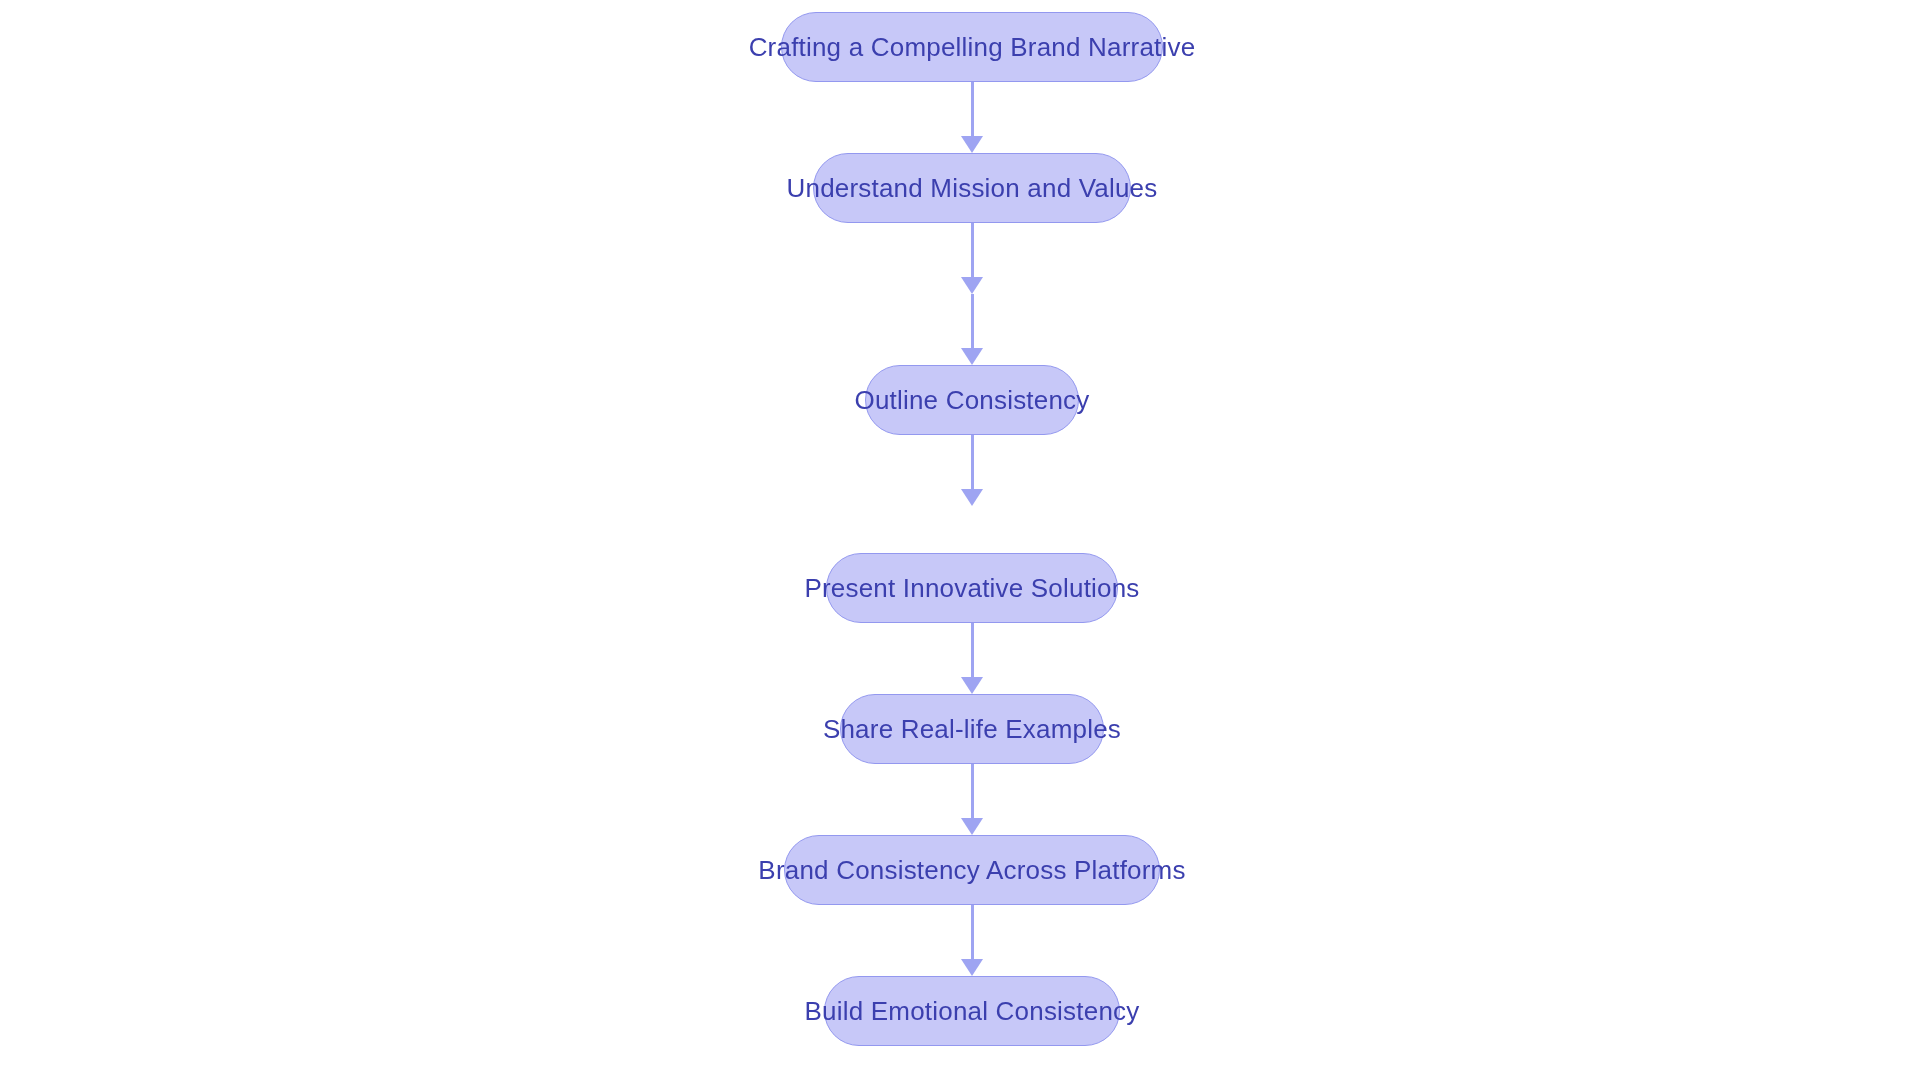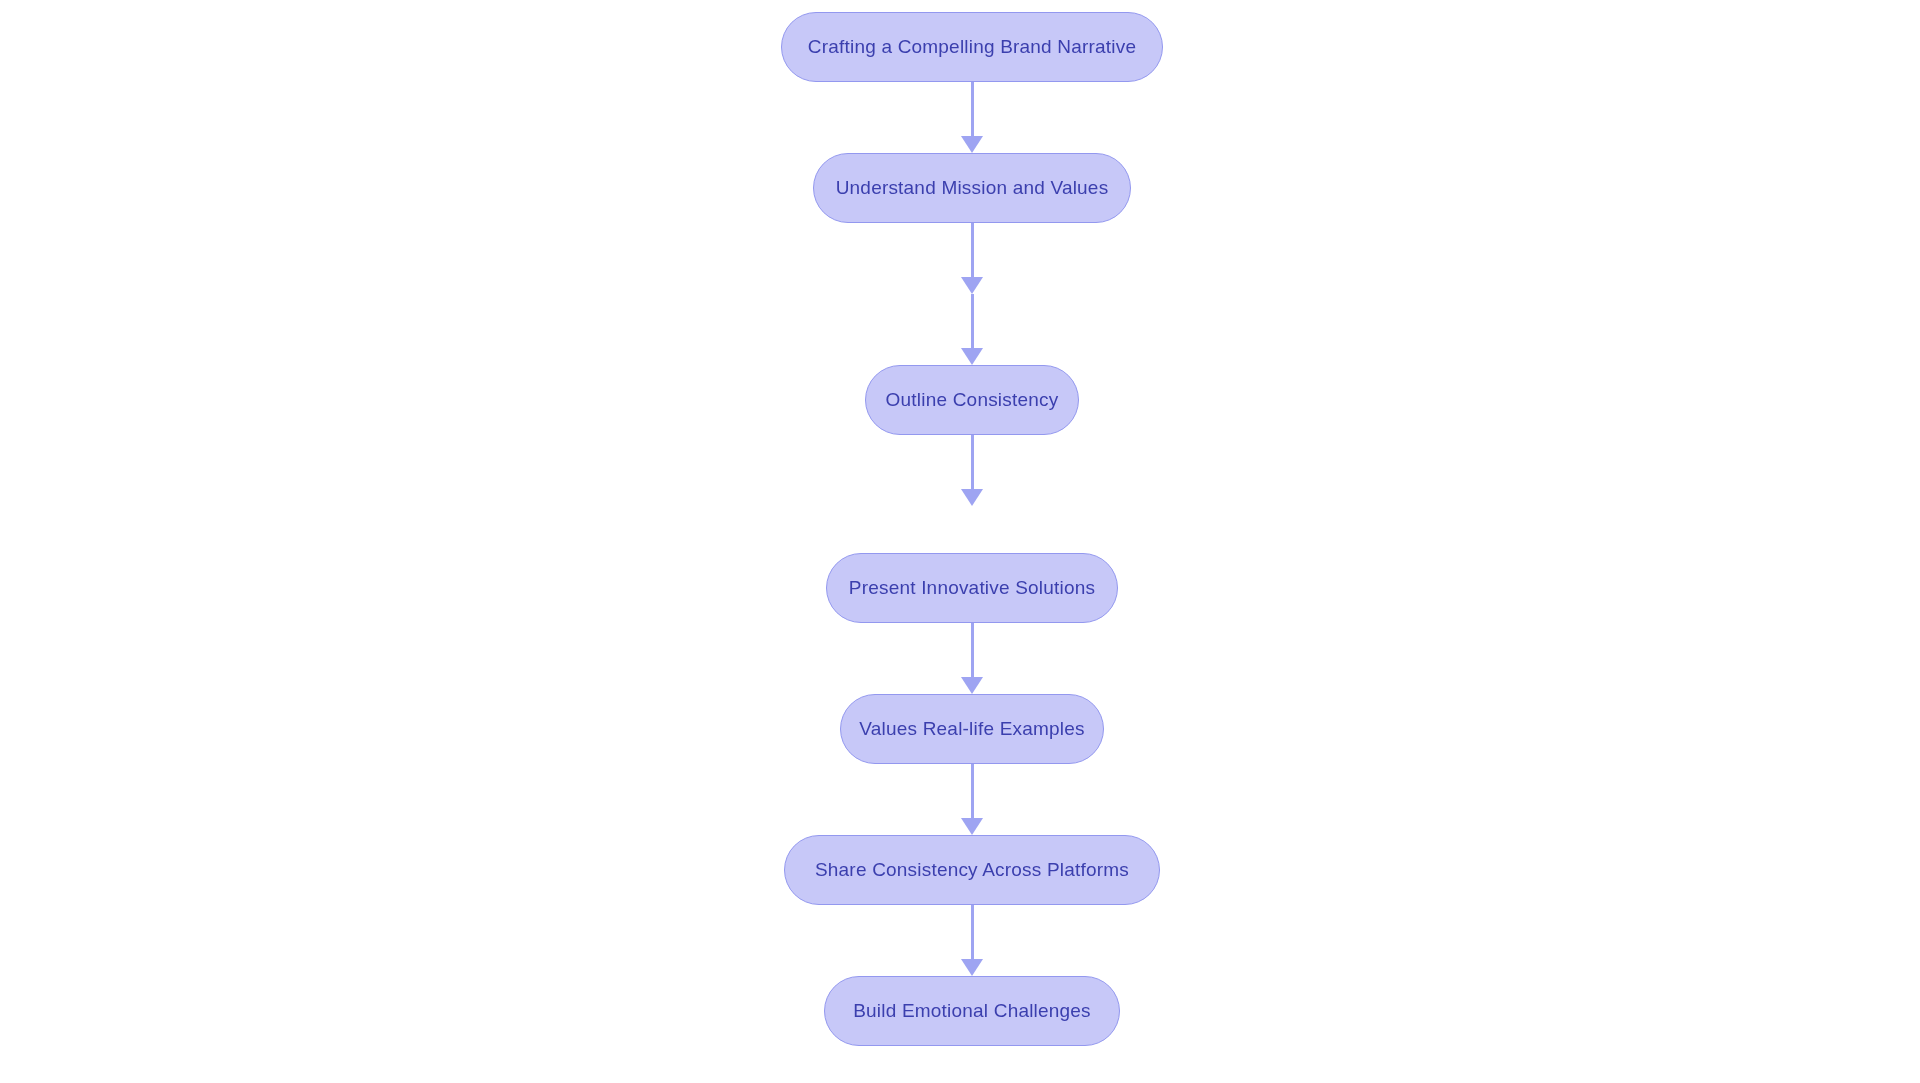--- a/index.html
+++ b/index.html
@@ -32,21 +32,21 @@
   .node {
     box-sizing: border-box;
     height: 70px;
     border-radius: 35px;
     background: var(--node-fill, #c7c8f8);
     border: 1.5px solid var(--node-border, #9398ef);
     color: var(--node-text, #3b3fae);
     display: flex;
     align-items: center;
     justify-content: center;
-    font-size: 19px;
+    font-size: 26px;
     letter-spacing: 0.2px;
     white-space: nowrap;
     flex: 0 0 auto;
   }
 
   .n1 { width: 382px; }
   .n2 { width: 318px; }
   .n3 { width: 228px; }
   .n4 { width: 214px; }
   .n5 { width: 292px; margin-top: 47px; }
@@ -119,35 +119,35 @@
     <div class="node n5">
       <span>Present Innovative Solutions</span>
     </div>
 
     <div class="arrow">
       <div class="arrow-line"></div>
       <div class="arrow-head"></div>
     </div>
 
     <div class="node n6">
-      <span>Values Real-life Examples</span>
+      <span>Share Real-life Examples</span>
     </div>
 
     <div class="arrow">
       <div class="arrow-line"></div>
       <div class="arrow-head"></div>
     </div>
 
     <div class="node n7">
-      <span>Share Consistency Across Platforms</span>
+      <span>Brand Consistency Across Platforms</span>
     </div>
 
     <div class="arrow">
       <div class="arrow-line"></div>
       <div class="arrow-head"></div>
     </div>
 
     <div class="node n8">
-      <span>Build Emotional Challenges</span>
+      <span>Build Emotional Consistency</span>
     </div>
 
   </div>
 </div>
 
 </body></html>

